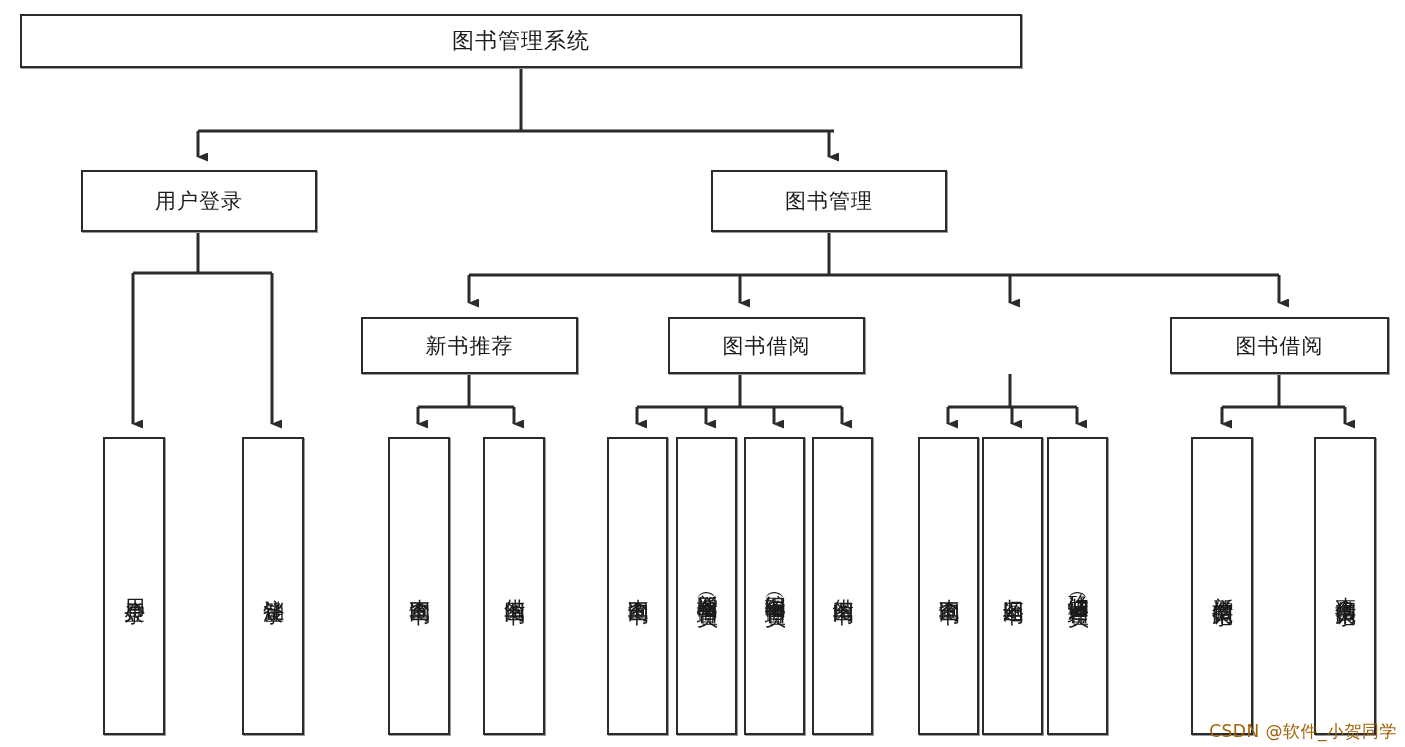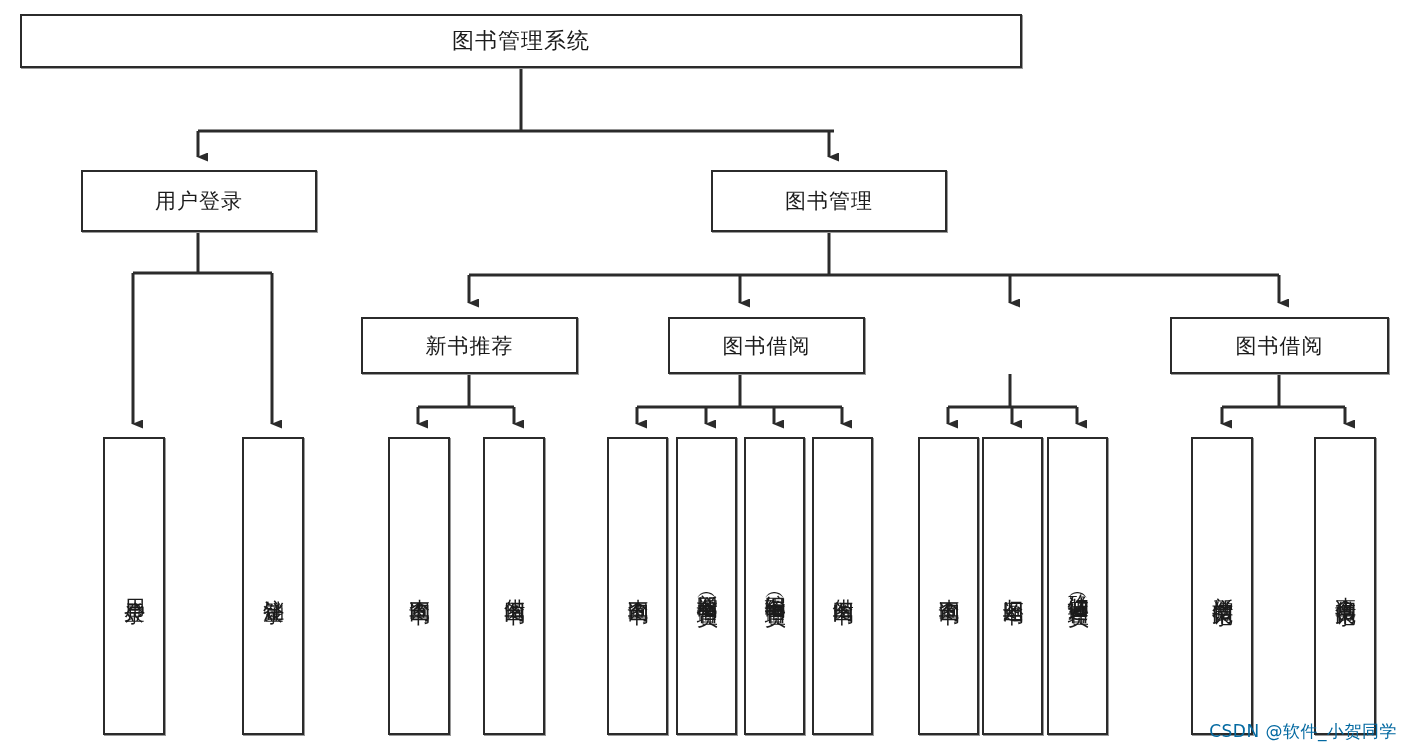--- a/index.html
+++ b/index.html
@@ -58,21 +58,21 @@
     line-height: 1.22;
     letter-spacing: 2px;
     white-space: nowrap;
     color: #1b1b1b;
   }
   .watermark {
     position: absolute;
     right: 8px;
     bottom: 4px;
     font-size: 17px;
-    color: #0369a1;
+    color: #a16207;
     letter-spacing: 0.5px;
     z-index: 3;
     white-space: nowrap;
     user-select: none;
   }
 </style>
 </head>
 <body>
 
 <div id="diagram-root">

